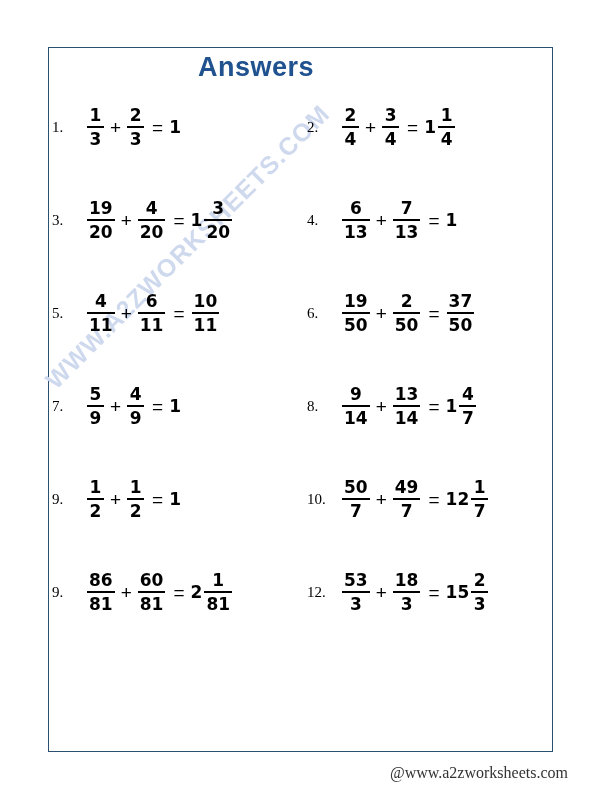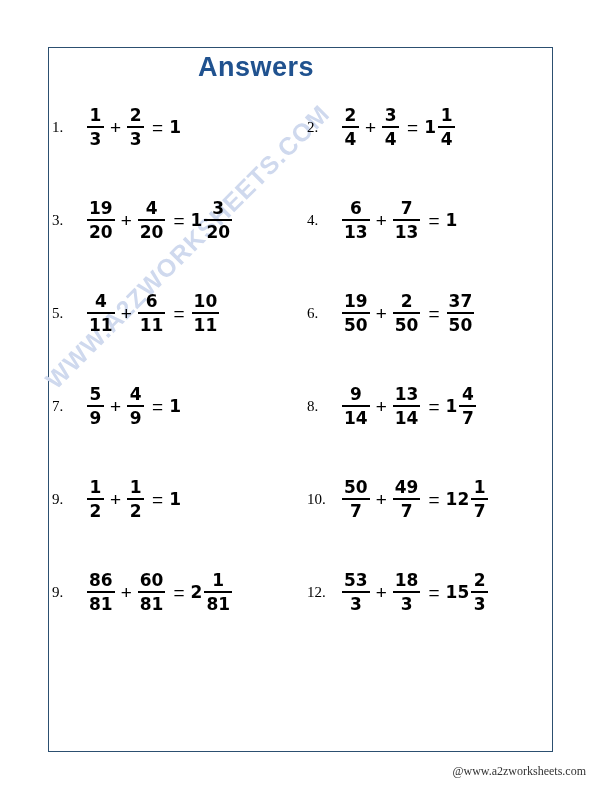--- a/index.html
+++ b/index.html
@@ -148,24 +148,24 @@
     margin-right: 1px;
   }
   .mixed {
     display: inline-flex;
     align-items: center;
   }
 
   
   #footer {
     position: absolute;
-    right: 14px;
+    right: 32px;
     top: 764px;
     font-family: "Liberation Serif", serif;
-    font-size: 12px;
+    font-size: 16px;
     color: #333333;
     z-index: 3;
     margin-left: 28px;
   }
 </style>
 </head>
 <body>
 
 <div id="page-border">
   <div id="page-border-inner"></div>

